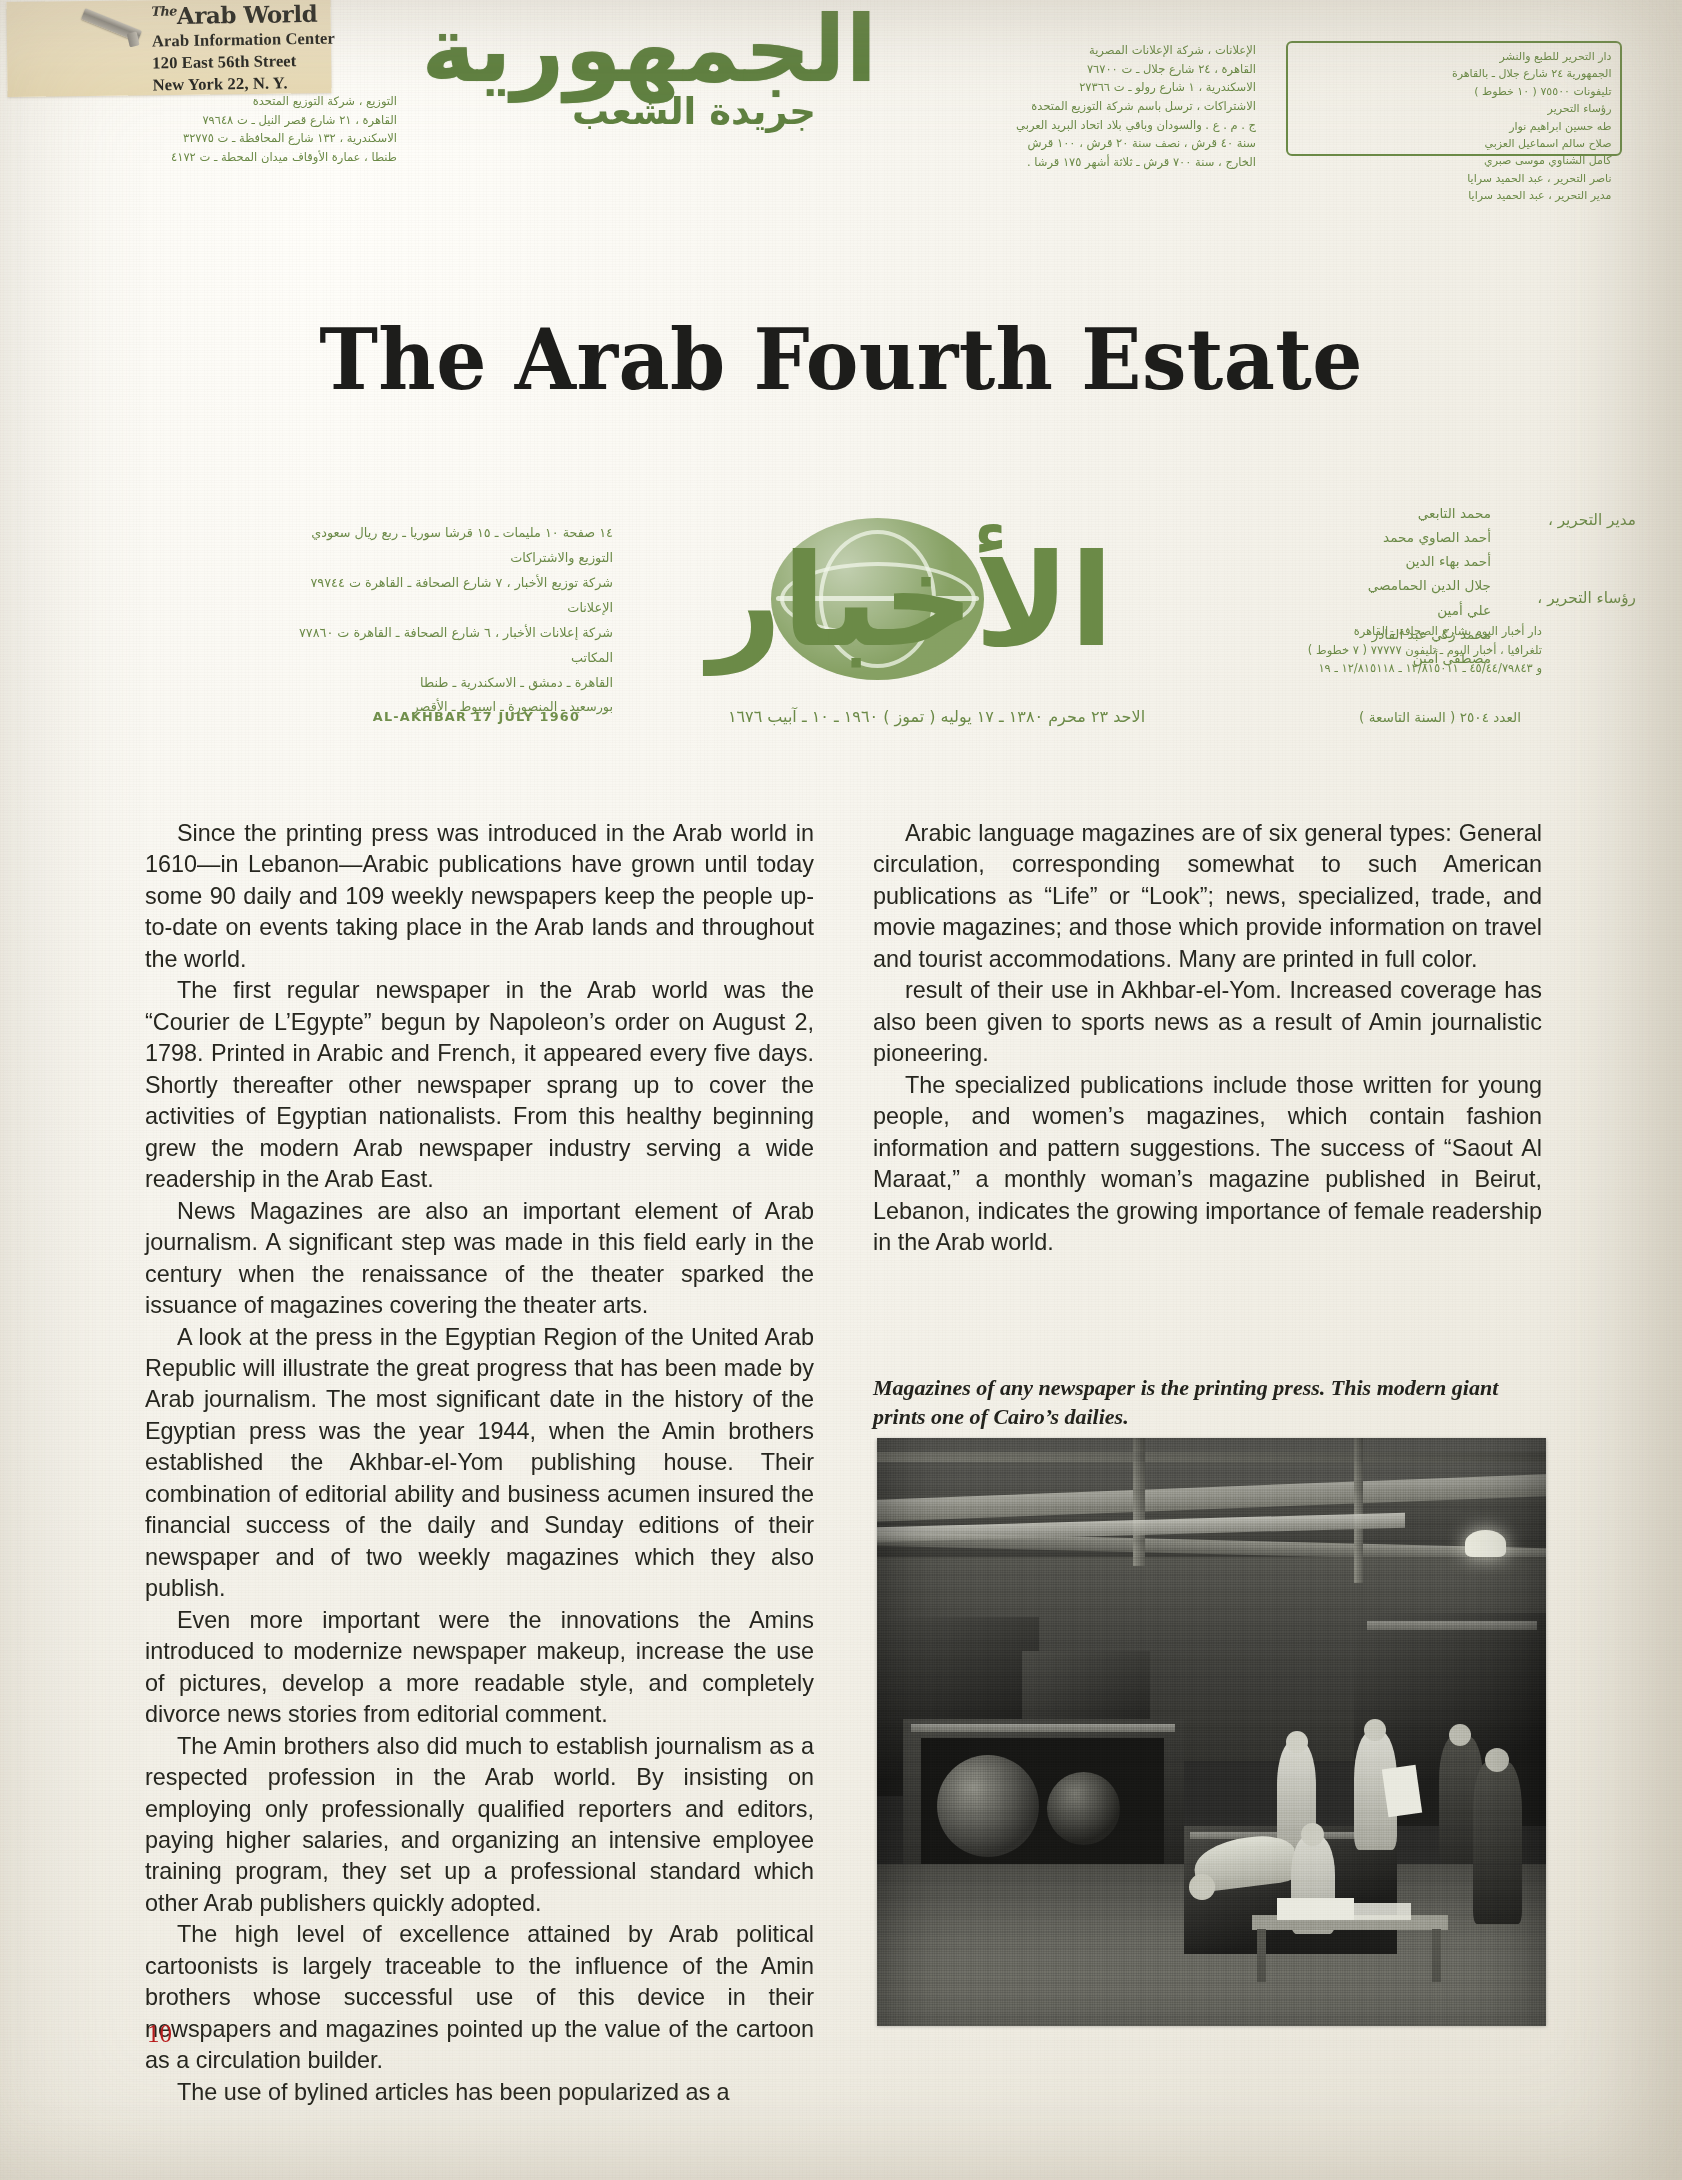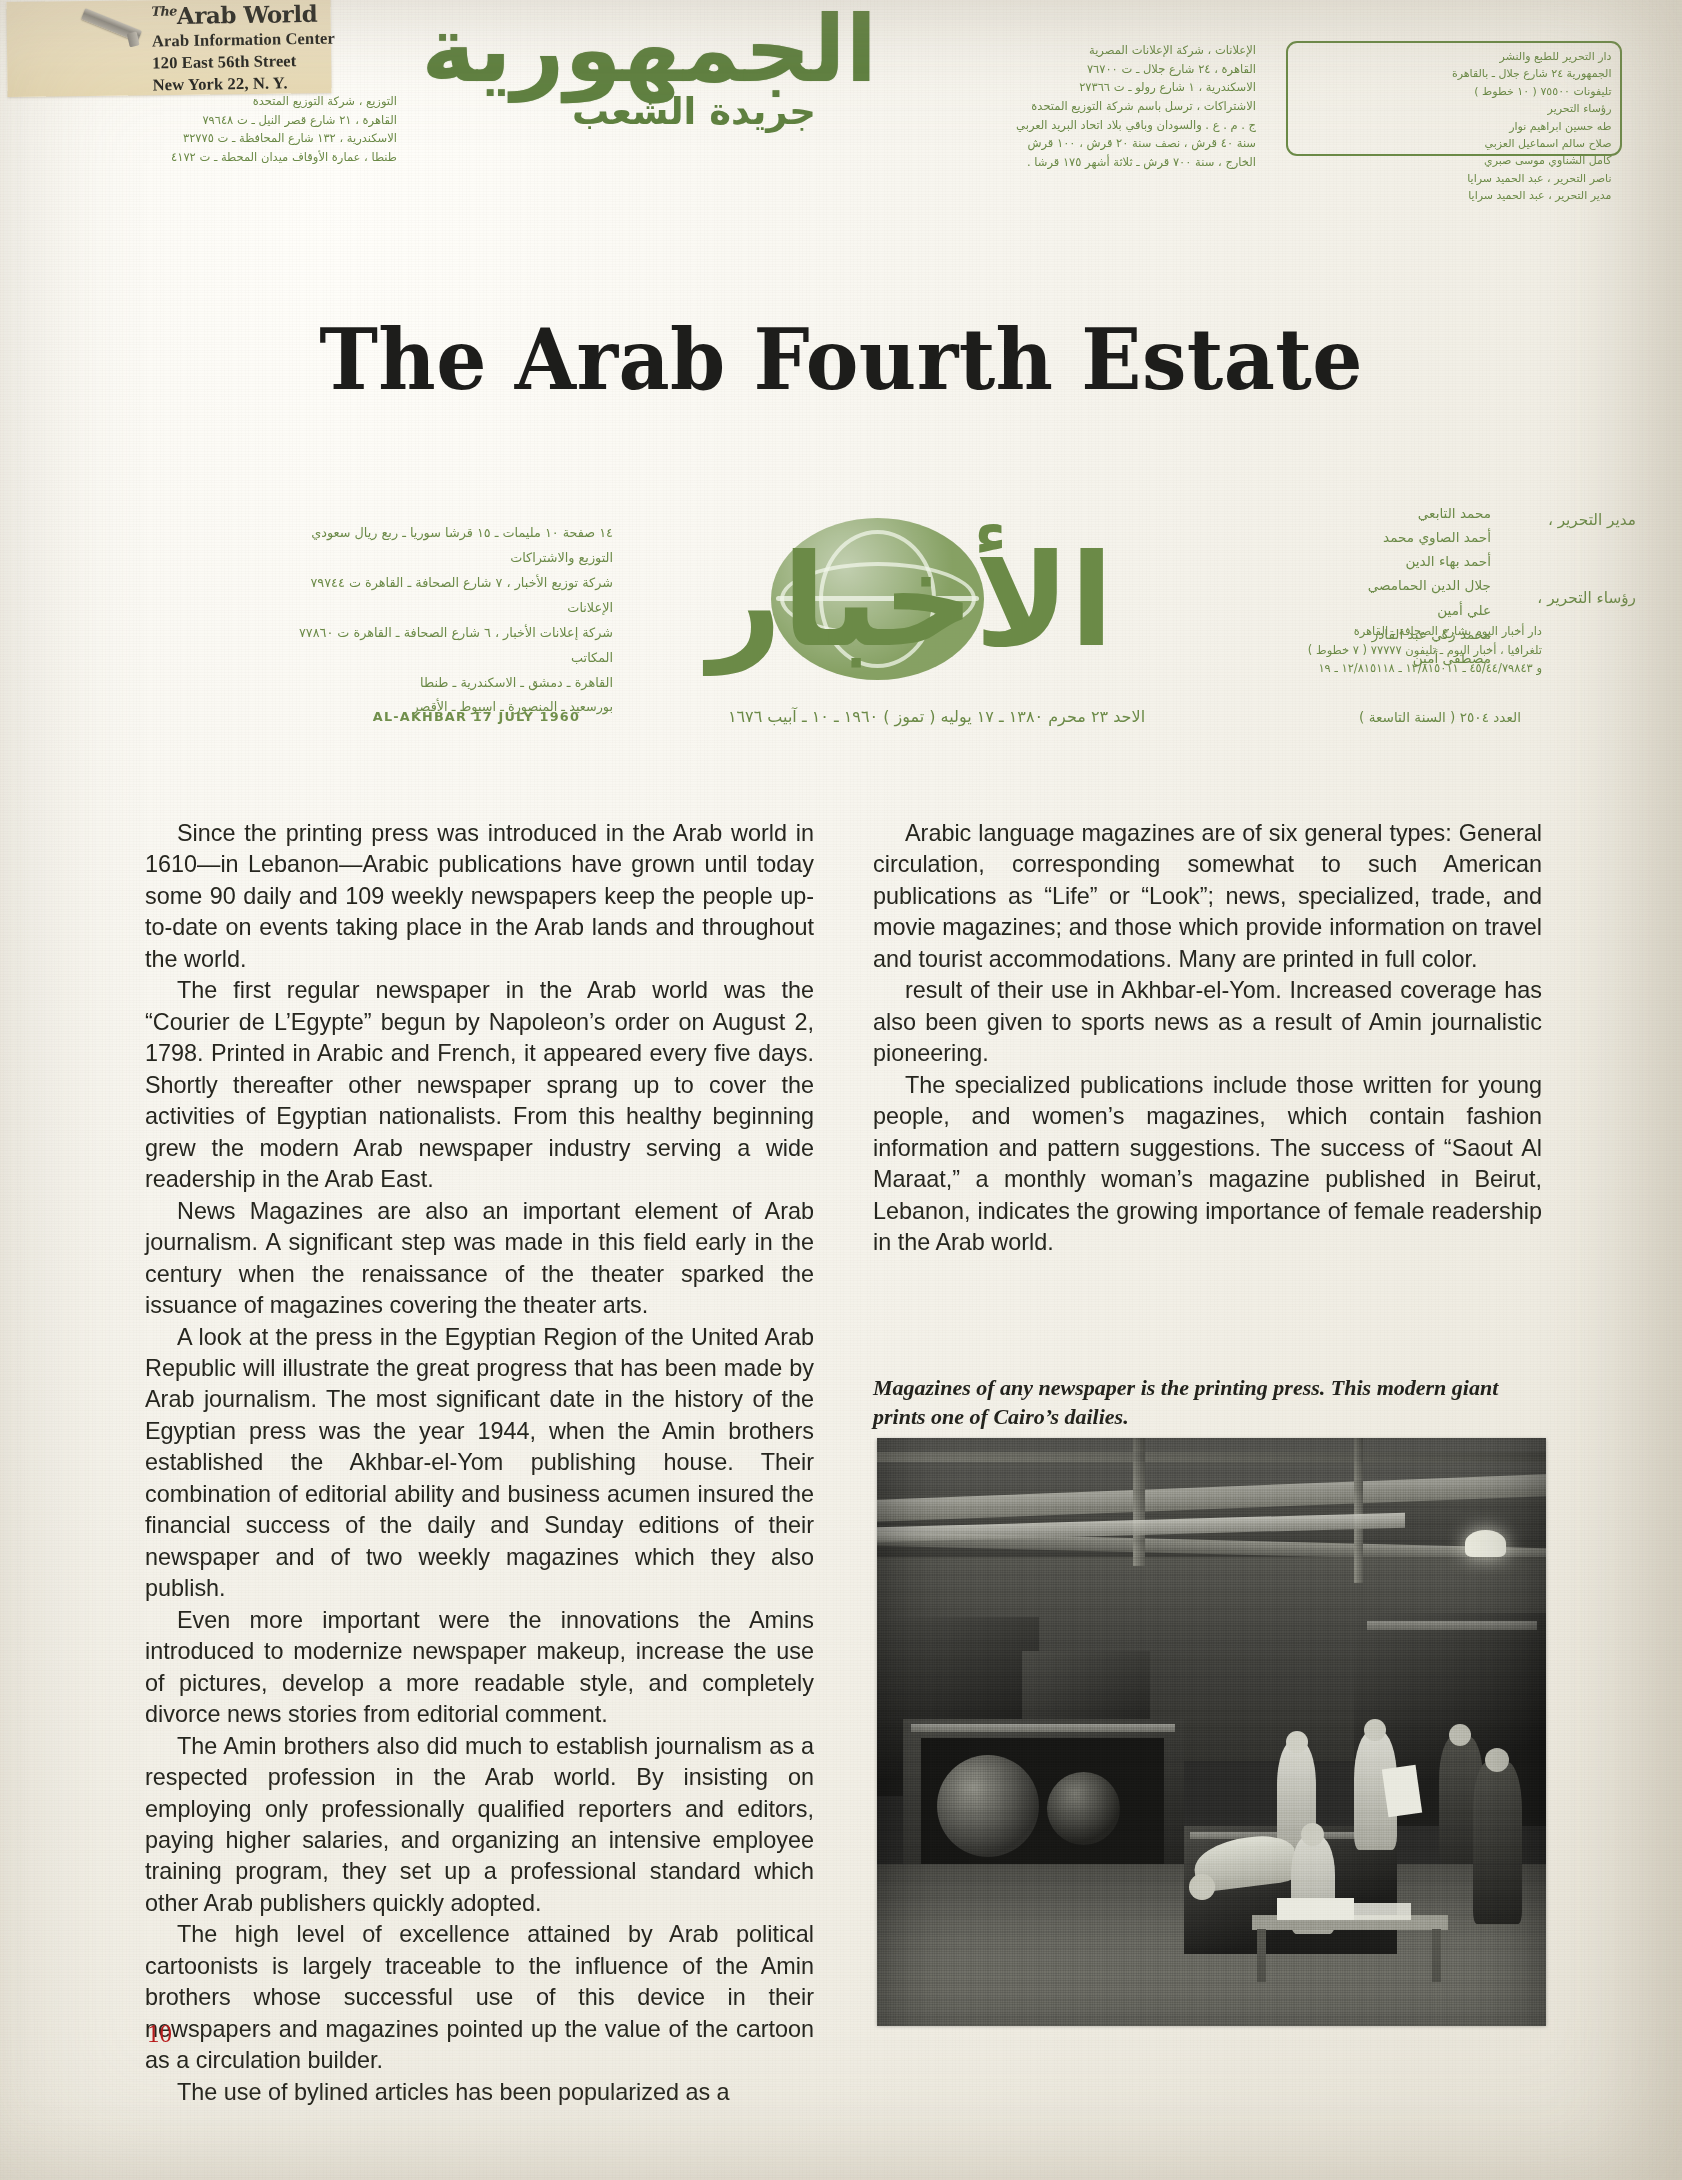--- a/index.html
+++ b/index.html
@@ -87,21 +87,21 @@
   .imprint{
     position:absolute;
     font-family:"DejaVu Sans",sans-serif;
     color:#6b8a47;direction:rtl;text-align:right;
     font-size:11.5px;line-height:1.62;white-space:pre-line;
   }
   #imprint-left{left:141px;top:92px;width:256px;}
   #imprint-mid{left:992px;top:41px;width:264px;}
   #box-right{
     position:absolute;left:1286px;top:41px;width:332px;height:111px;
-    border:2.1px solid #6b8a47;border-radius:11px;
+    border:2.1px solid #6b8a47;border-radius:6px;
   }
   #box-right .bx{
     position:absolute;inset:5.1px 8.5px;
     font-family:"DejaVu Sans",sans-serif;
     color:#6b8a47;direction:rtl;text-align:right;
     font-size:11px;line-height:1.58;white-space:pre-line;
   }
 
   
   #headline{

